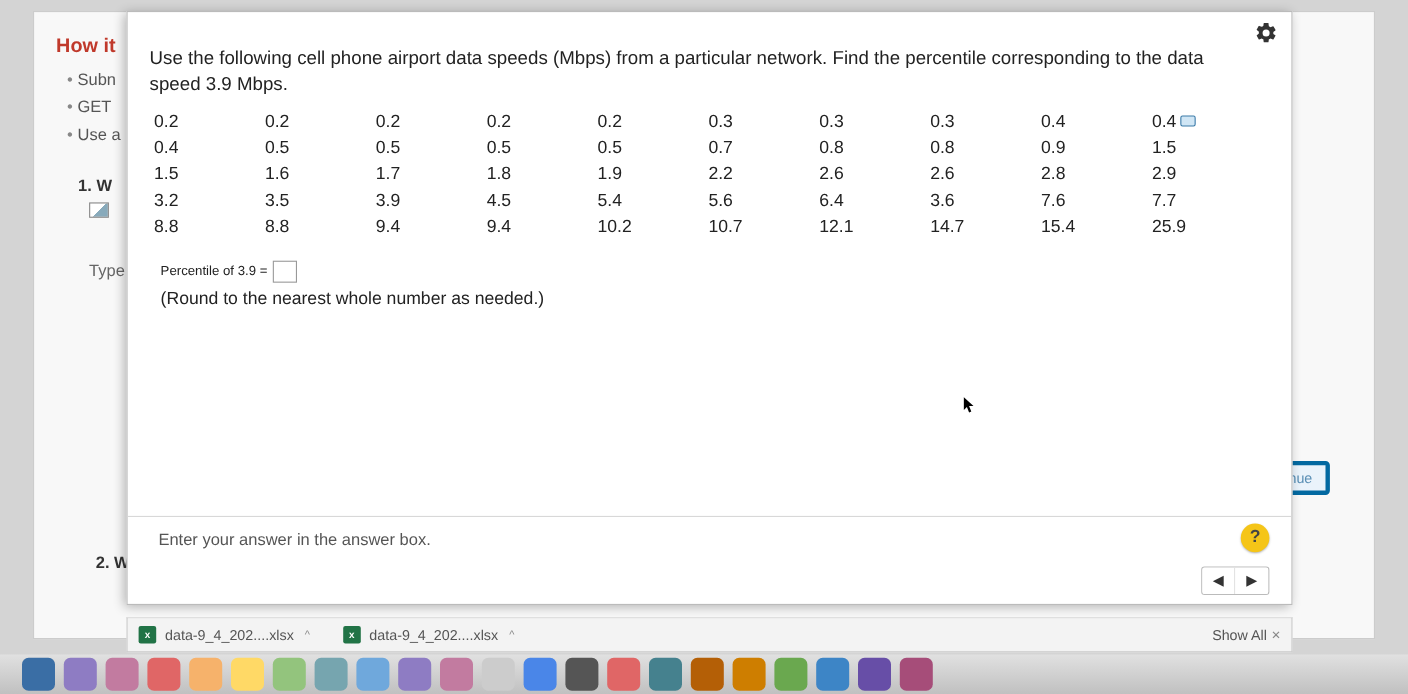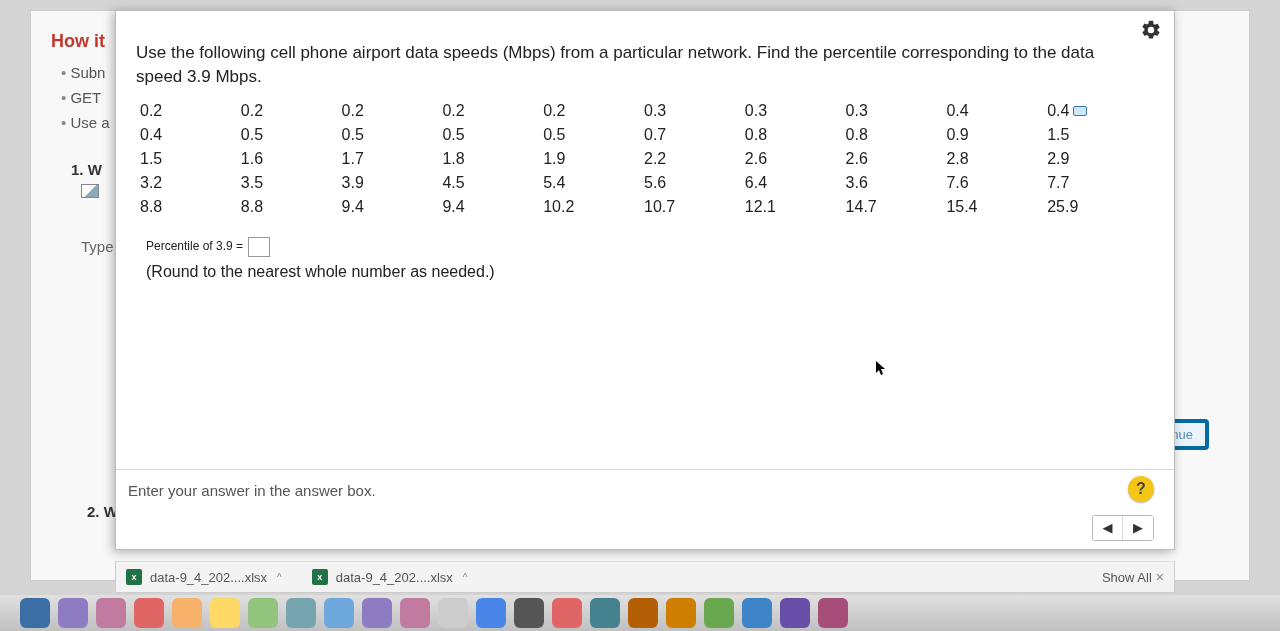--- a/index.html
+++ b/index.html
@@ -145,21 +145,21 @@
       font-size: 14px;
       color: #000;
     }
     .modal-footer {
       position: absolute;
       bottom: 0;
       left: 0;
       right: 0;
       height: 80px;
       border-top: 1px solid #d8d8d8;
-      padding: 10px 12px;
+      padding: 10px 28px;
     }
     .footer-hint {
       font-size: 15px;
       color: #555;
       padding-top: 2px;
     }
     .help-badge {
       position: absolute;
       right: 20px;
       top: 6px;

